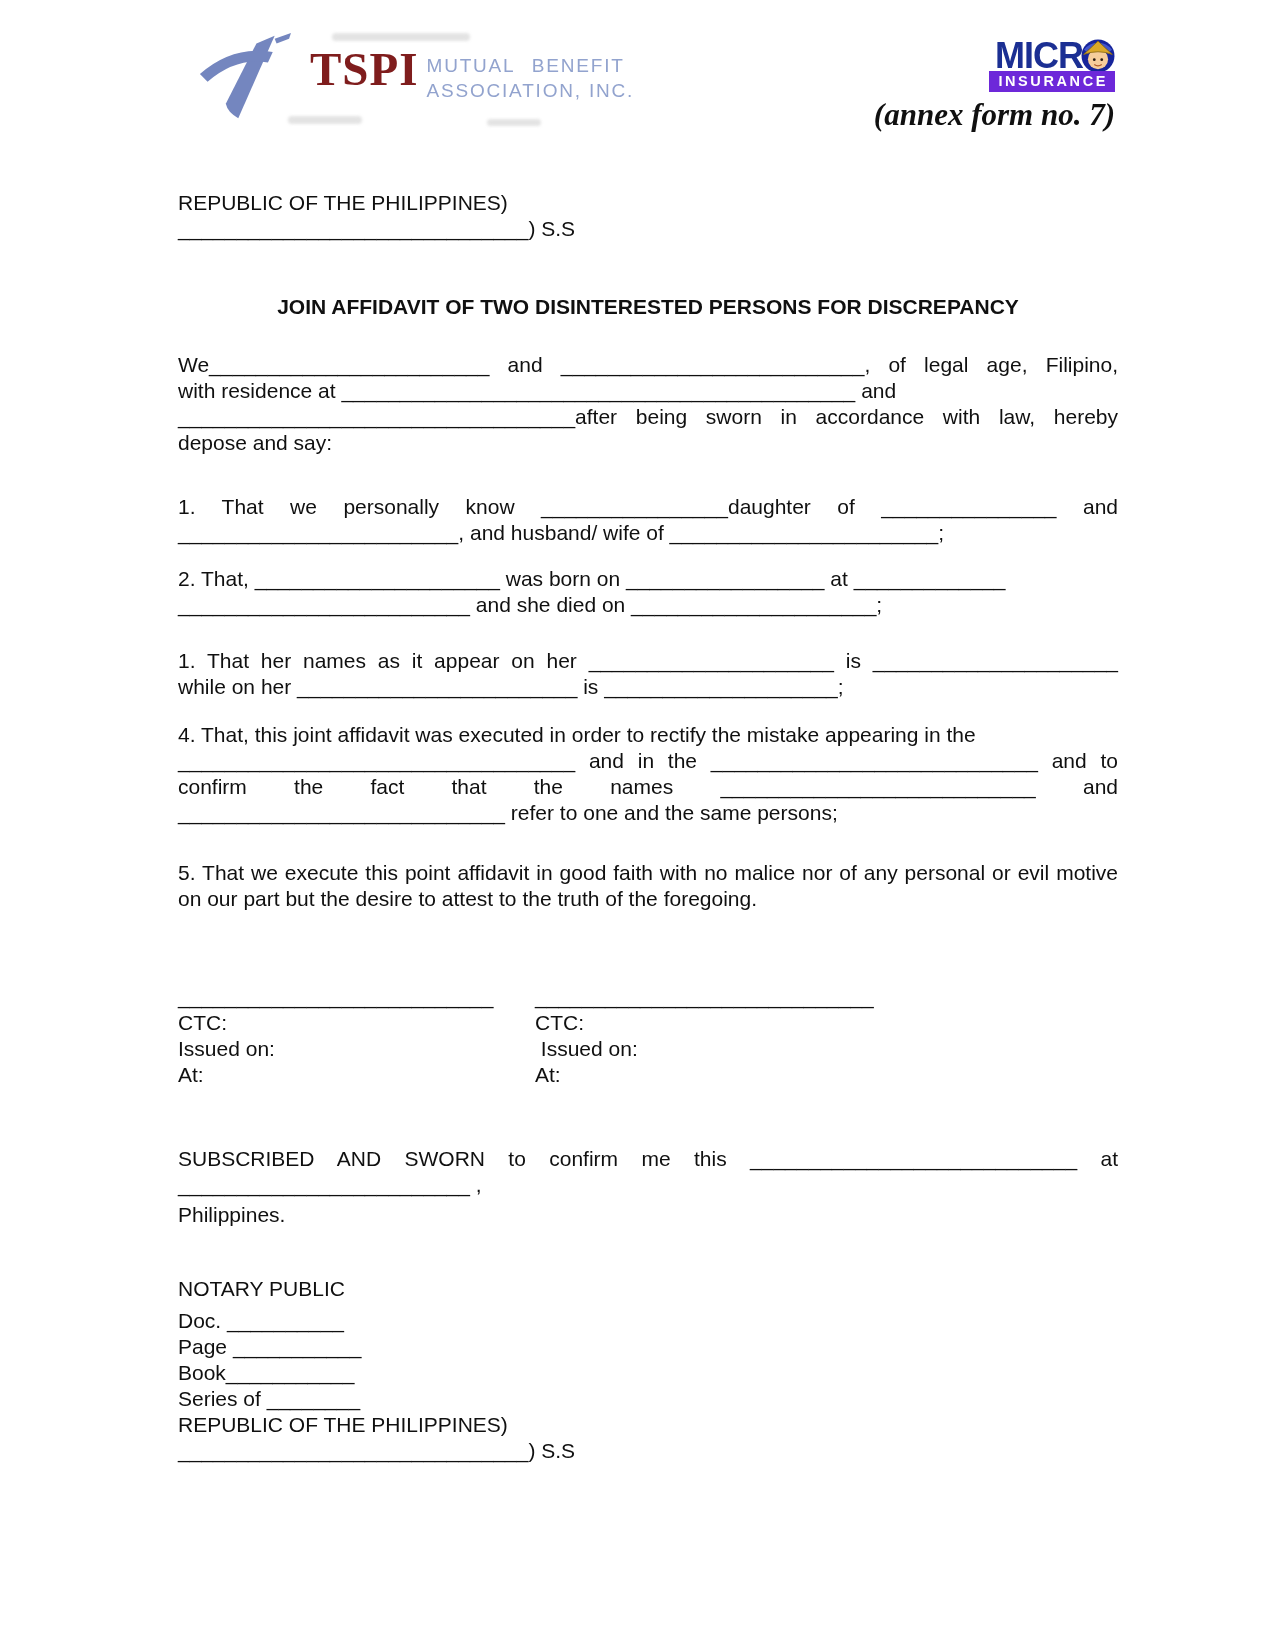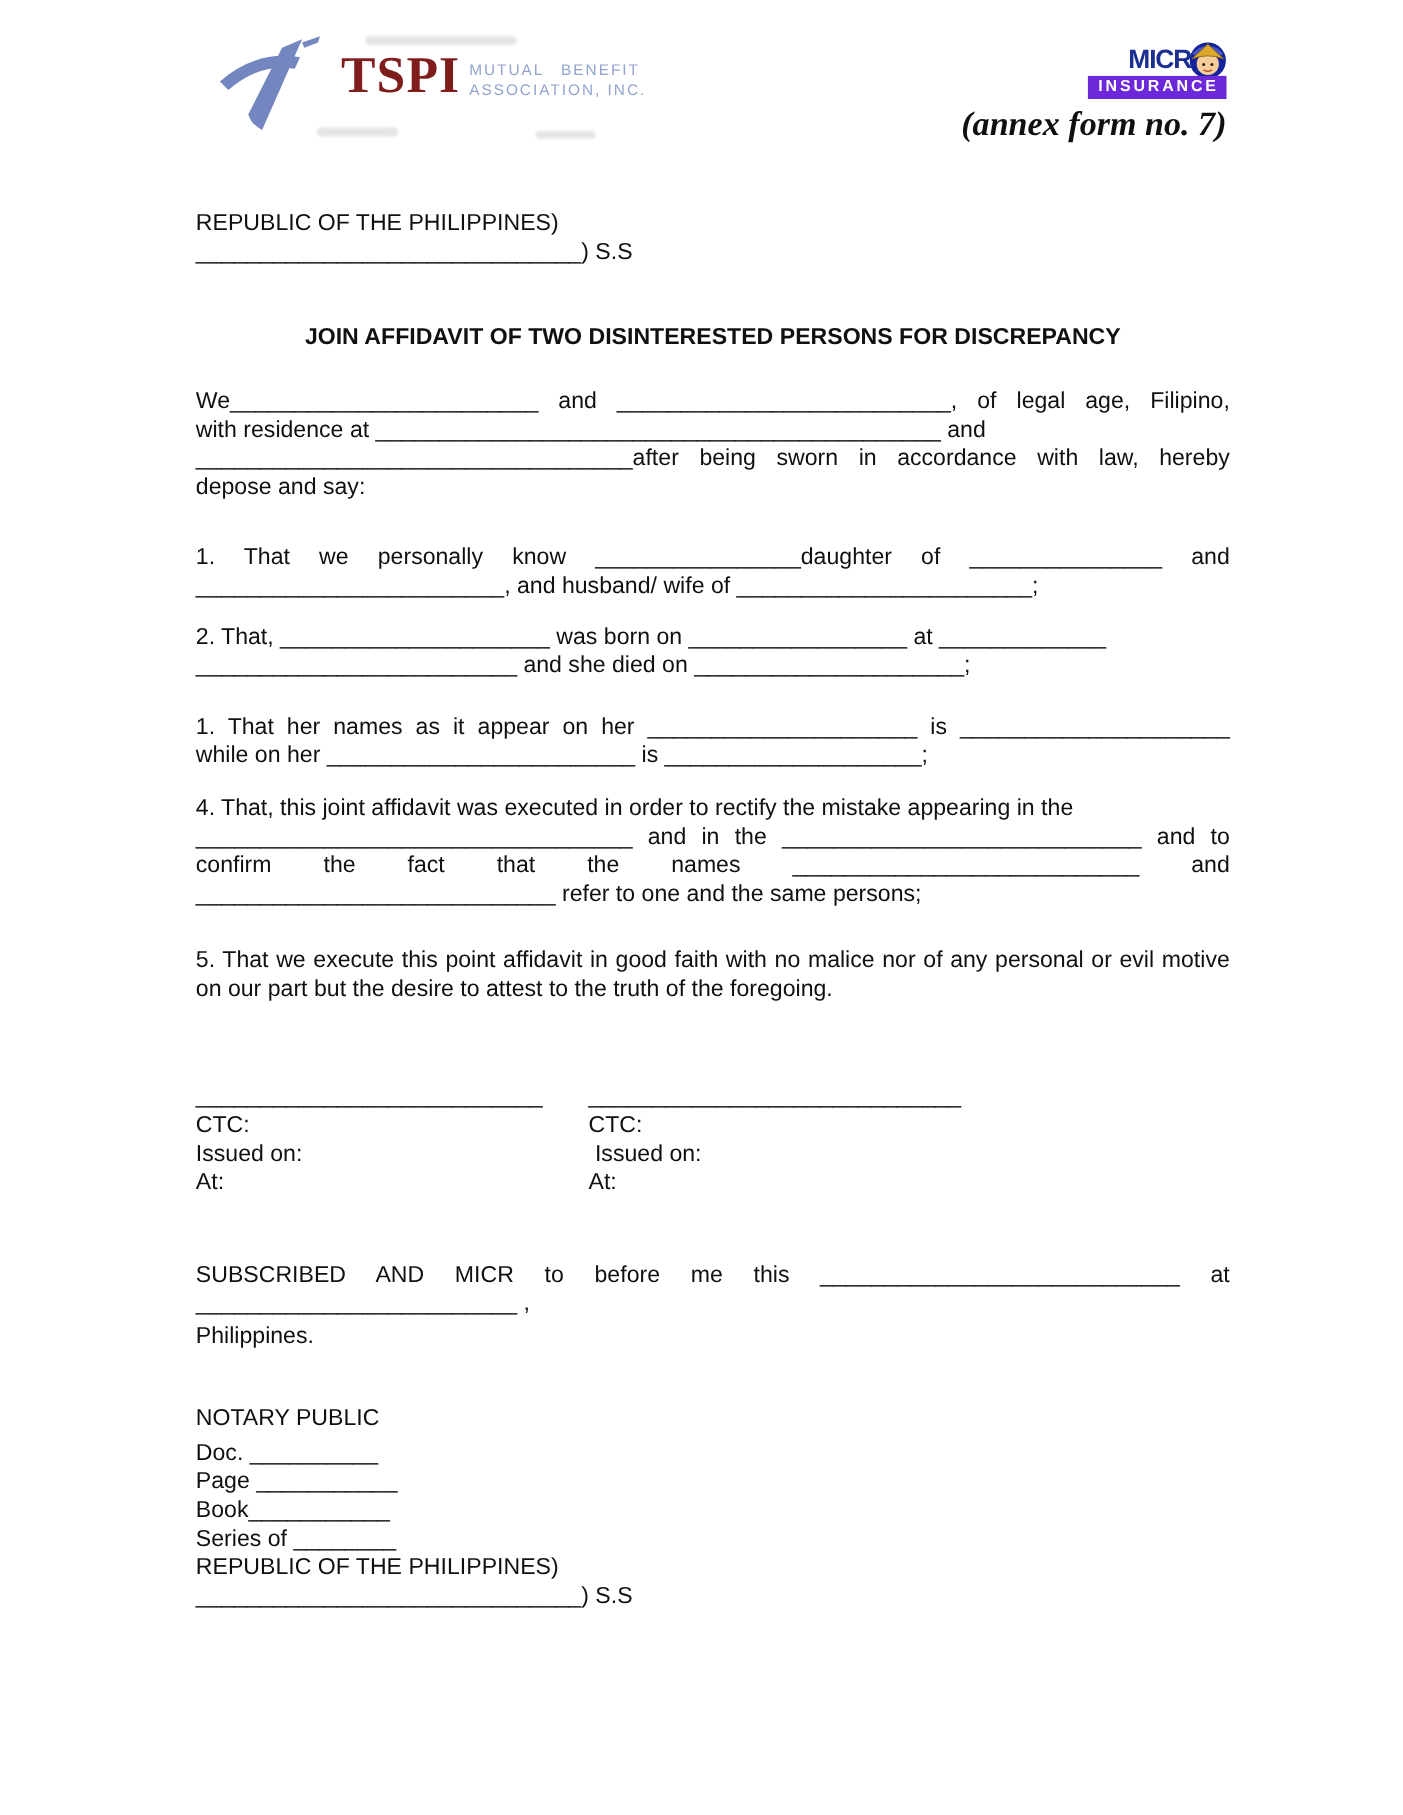--- a/index.html
+++ b/index.html
@@ -15,29 +15,29 @@
   .tspi{position:absolute;left:196px;top:30px;display:flex;align-items:flex-start;}
   .tspi-mark{width:96px;height:92px;flex:0 0 auto;}
   .tspi-word{
     font-family:"Liberation Serif","DejaVu Serif",serif;
     font-weight:bold;font-size:47px;line-height:1;
     color:#7f1d1d;letter-spacing:1px;margin:16px 0 0 18px;
   }
   .tspi-tag{
     margin:24px 0 0 8px;
     font-family:"Liberation Sans","DejaVu Sans",sans-serif;
-    font-size:14px;line-height:1.3;letter-spacing:1.8px;
+    font-size:19px;line-height:1.3;letter-spacing:1.8px;
     color:#92a3ce;
   }
   .tspi-tag .t1{word-spacing:10px;}
   .micro-wrap{position:absolute;right:160px;top:38px;display:flex;flex-direction:column;align-items:flex-end;}
   .micro-row{display:flex;align-items:center;}
   .micro-word{
     font-family:"Liberation Sans","DejaVu Sans",sans-serif;
-    font-weight:bold;font-size:24px;line-height:1;
+    font-weight:bold;font-size:36px;line-height:1;
     color:#1b2f93;letter-spacing:-1px;
   }
   .micro-face{width:34px;height:34px;margin-left:-2px;}
   .micro-band{
     background:#6d28d9;color:#ffffff;
     font-family:"Liberation Sans","DejaVu Sans",sans-serif;
     font-weight:bold;font-size:14.5px;letter-spacing:2.6px;
     padding:2px 7px 3px 9px;margin-top:-3px;
   }
   .annex{
@@ -165,21 +165,21 @@
           <div class="line al-left">At:</div>
         </div>
         <div class="sig-col">
           <div class="line al-left">_____________________________</div>
           <div class="line al-left">CTC:</div>
           <div class="line al-left"> Issued on:</div>
           <div class="line al-left">At:</div>
         </div>
       </div>
       <div class="block blk-subscribed-clause">
-        <div class="line al-justify">SUBSCRIBED AND MICR to before me this ____________________________ at</div>
+        <div class="line al-justify">SUBSCRIBED AND SWORN to confirm me this ____________________________ at</div>
         <div class="line al-left">_________________________ ,</div>
         <div class="line al-left">Philippines.</div>
       </div>
       <div class="block blk-notary-section">
         <div class="line al-left">NOTARY PUBLIC</div>
         <div class="line al-left">Doc. __________</div>
         <div class="line al-left">Page ___________</div>
         <div class="line al-left">Book___________</div>
         <div class="line al-left">Series of ________</div>
         <div class="line al-left">REPUBLIC OF THE PHILIPPINES)</div>

